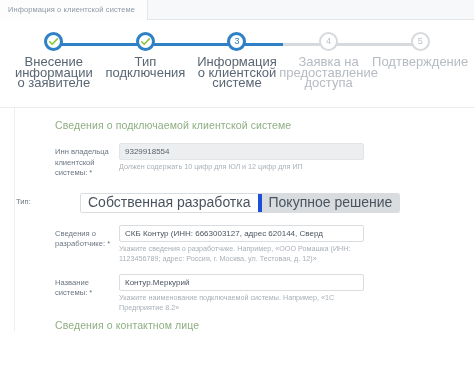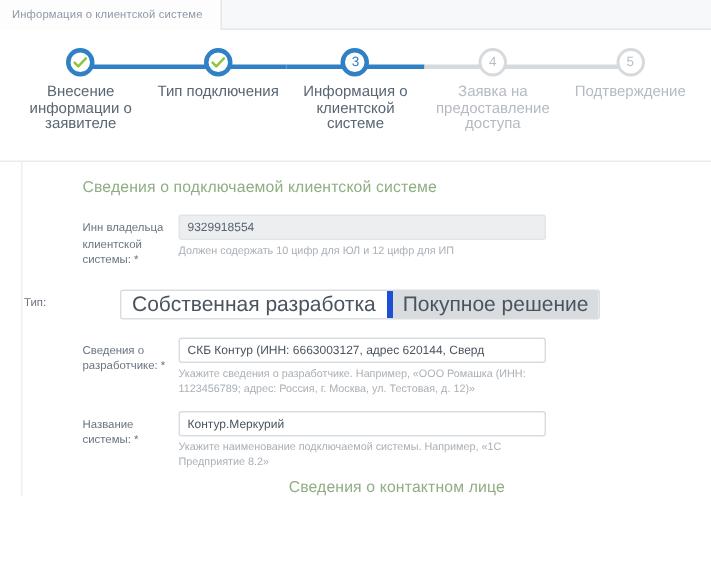--- a/index.html
+++ b/index.html
@@ -101,21 +101,21 @@
   .circle.active .num { color: #2f80c4; }
   .circle.todo   .num { color: #b9bfc5; }
 
   .check {
     display: block;
     width: 11px;
     height: 11px;
   }
 
   .step-label {
-    font-size: 10px;
+    font-size: 13px;
     line-height: 10.5px;
     text-align: center;
     padding: 0 2px;
     word-wrap: break-word;
   }
   .step-label.dark { color: #596673; }
   .step-label.mute { color: #b5bbc2; }
 
   
   .content {
@@ -135,21 +135,20 @@
   .section-title {
     font-size: 10.5px;
     color: #8fae82;
     font-weight: 400;
     margin: 0 0 12px 55px;
     letter-spacing: .1px;
   }
   .section-title.second {
     margin-top: 2px;
     margin-bottom: 0;
-    text-align: center;
   }
 
   
   .row {
     display: flex;
     margin: 0 0 6px 55px;
     align-items: flex-start;
   }
   .row-label {
     width: 64px;

